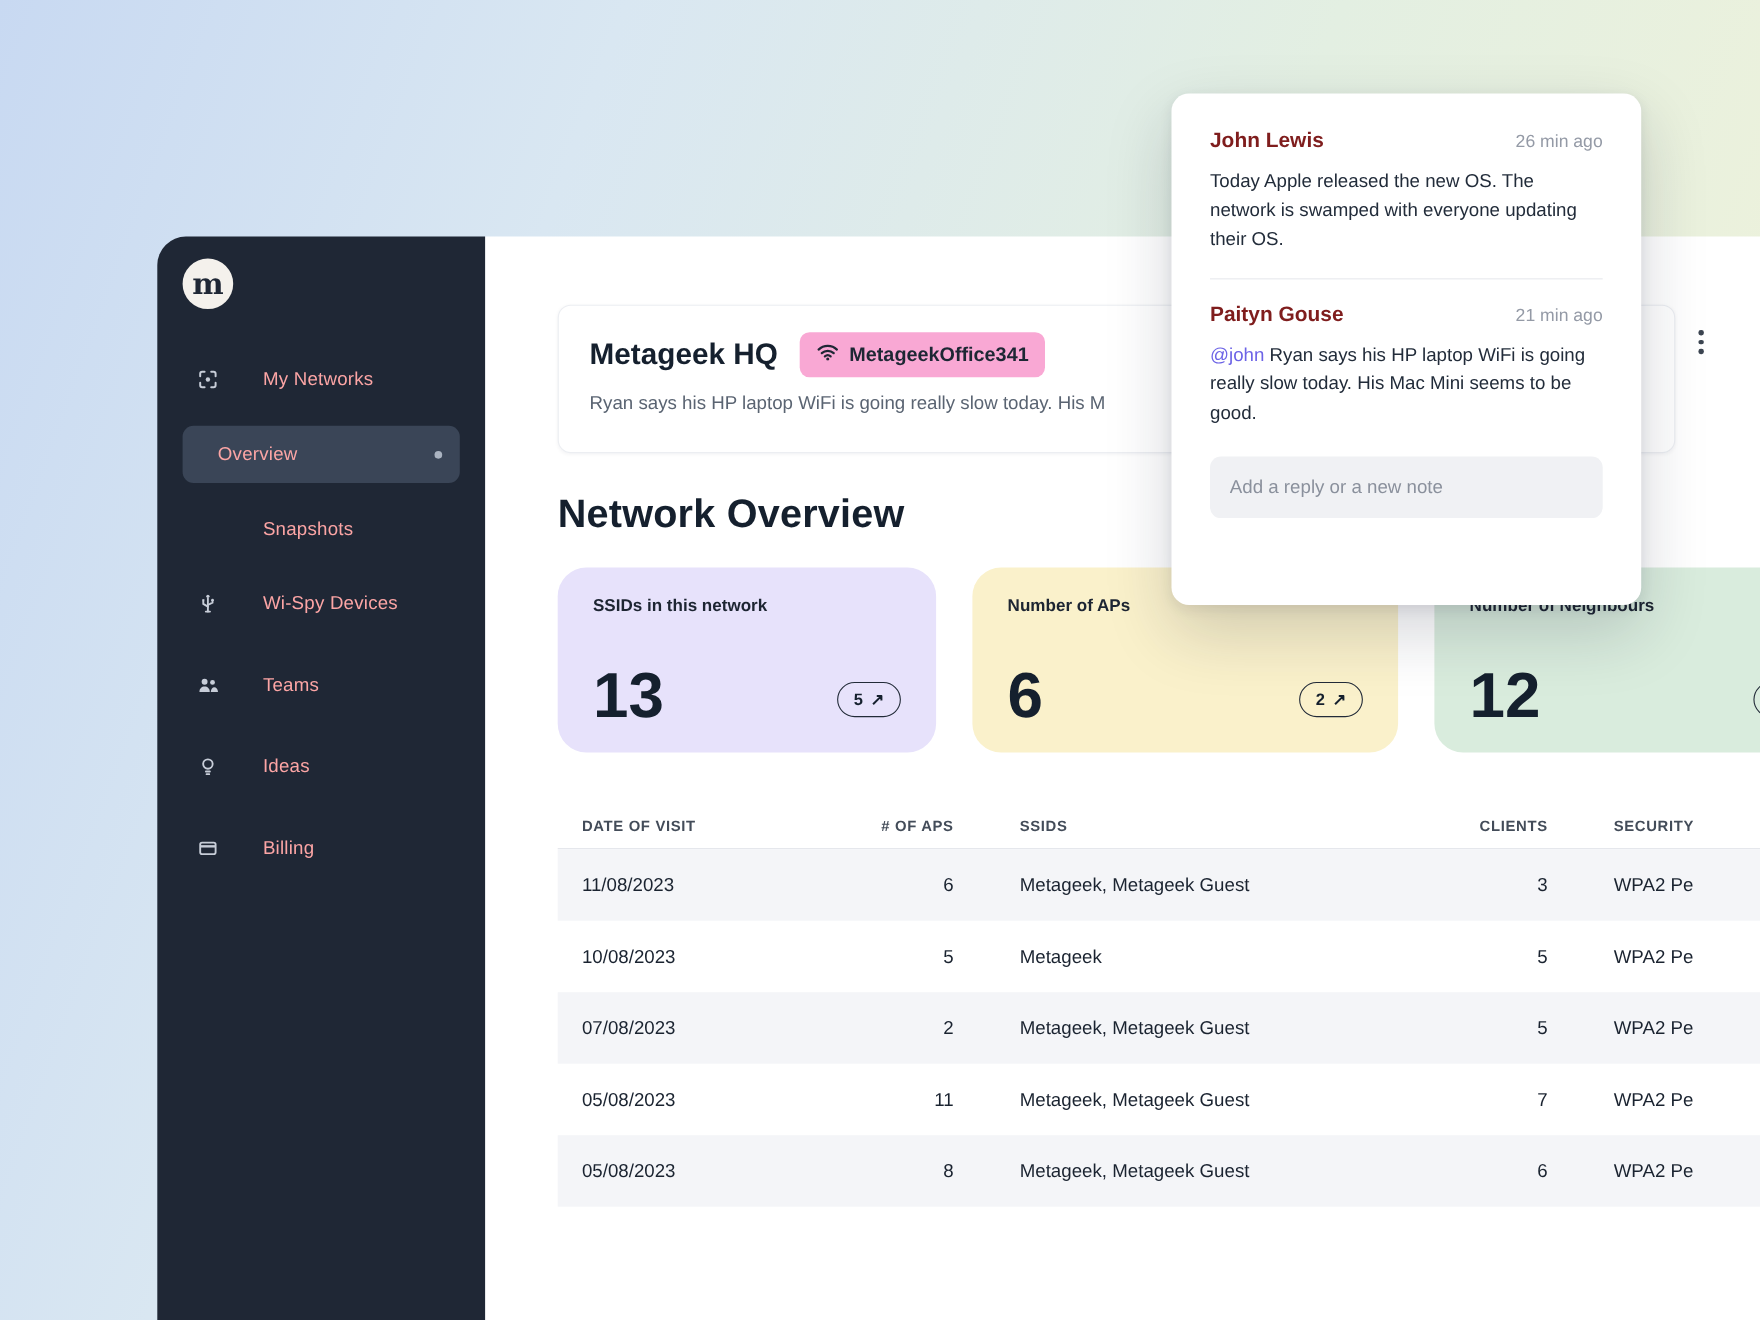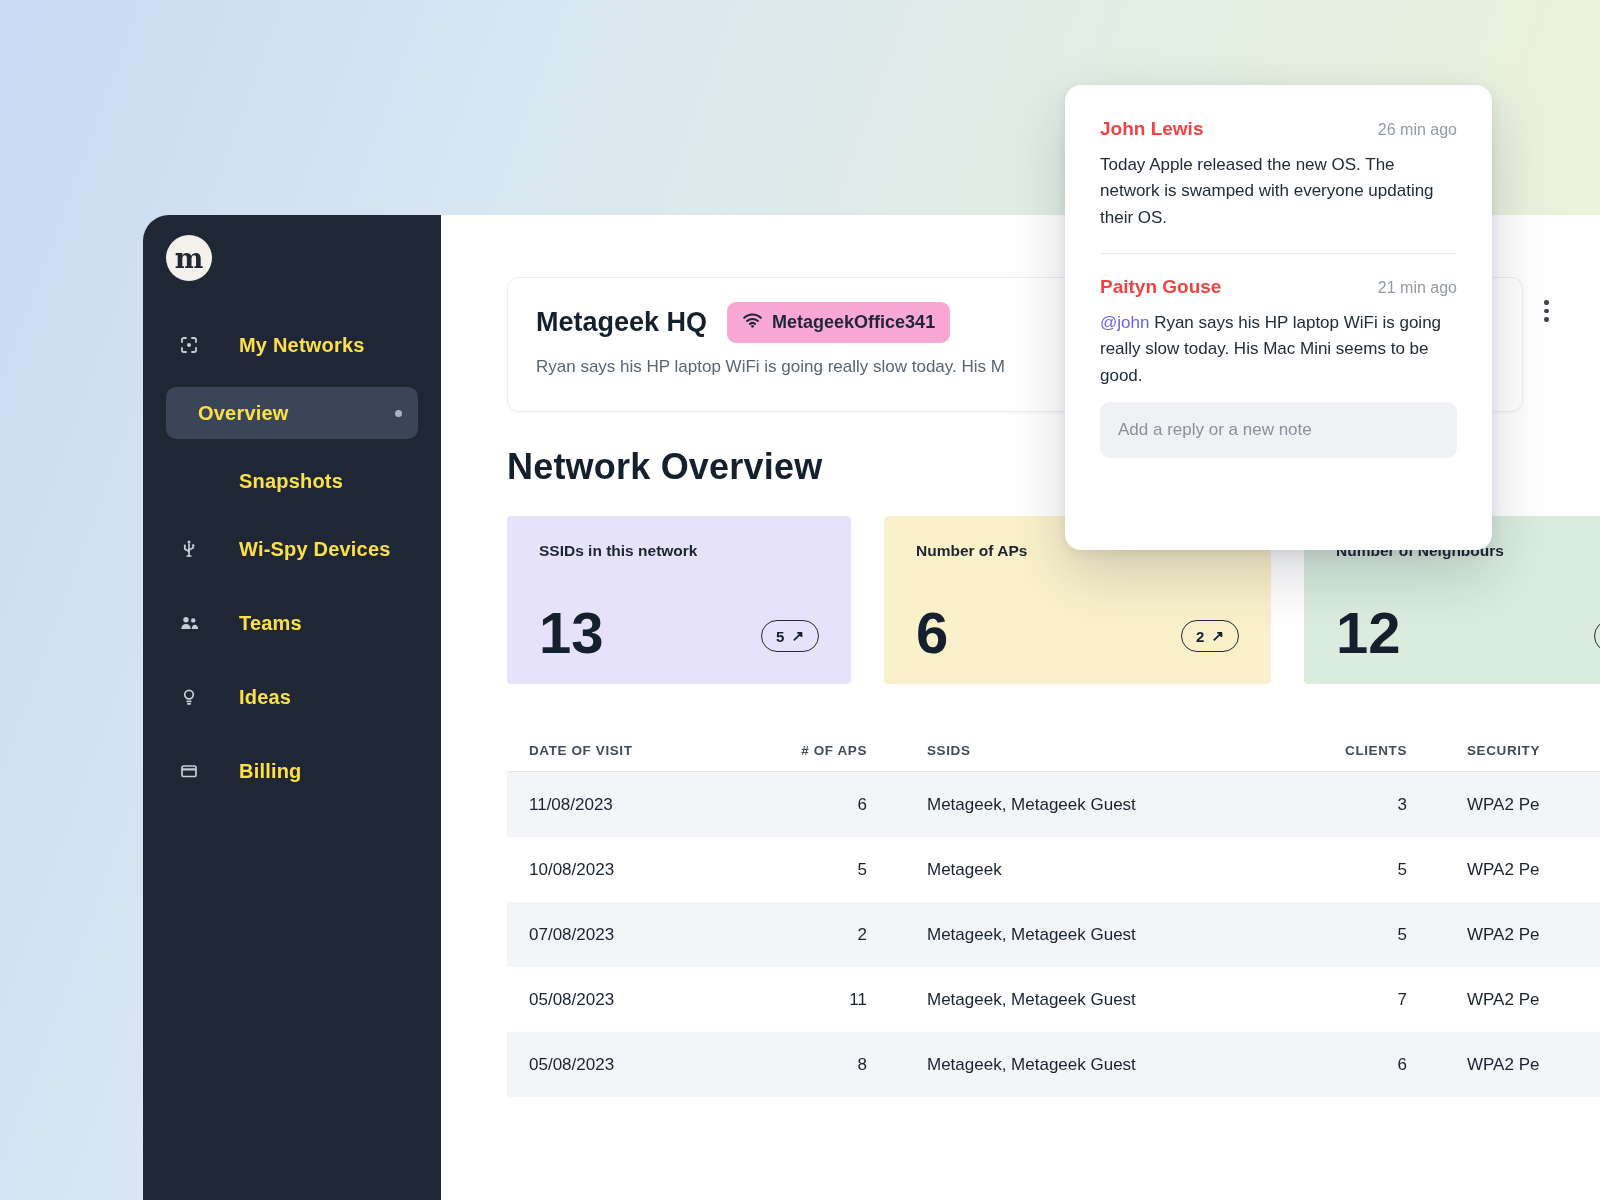--- a/index.html
+++ b/index.html
@@ -22,21 +22,21 @@
   .logo span { font-family:"DejaVu Serif", serif; font-size:27px; font-weight:700; color:#1f2735; line-height:1; }
   .nav { margin-top:38px; }
   .nav-item {
     height:52px; border-radius:10px; display:flex; align-items:center;
     padding-left:13px; margin-bottom:16px; cursor:pointer;
   }
   .nav-item.sub { padding-left:73px; }
   .nav-item.later { margin-bottom:22px; }
   .nav-item.active { background:#3a4557;padding-left:32px; }
   .nicon { width:20px; height:20px; margin-right:40px; display:flex; align-items:center; justify-content:center; flex:none; }
-  .nlabel { color:#fde047; font-size:20px; font-weight:700; letter-spacing:.2px; }
+  .nlabel { color:#fca5a5; font-size:17px; font-weight:400; letter-spacing:.2px; }
   .active-dot { width:7px; height:7px; border-radius:50%; background:#aab3c1; margin-left:auto; margin-right:16px; }
 
   
   .main {
     position:absolute; left:441px; top:215px; width:1159px; height:985px;
     background:#ffffff; z-index:1; padding:62px 0 0 66px; overflow:visible;
   }
 
   .header-card {
     width:1016px; min-height:135px; border:1px solid #eceef2; border-radius:12px;
@@ -46,21 +46,21 @@
   .hc-title { font-size:27px; font-weight:800; color:#15202e; }
   .wifi-badge {
     display:flex; align-items:center; gap:9px; background:#f9a8d4; border-radius:9px;
     padding:10px 15px; font-size:18px; font-weight:700; color:#1d2734; cursor:pointer;
   }
   .hc-sub { margin-top:14px; font-size:17px; color:#5a6472; white-space:nowrap; overflow:hidden; }
 
   .page-title { margin-top:34px; font-size:36px; font-weight:800; color:#15202e; letter-spacing:.2px; }
 
   .stats { display:flex; margin-top:28px; }
-  .stat-card { flex:0 0 auto; height:168px; border-radius:4px; padding:26px 32px; position:relative; }
+  .stat-card { flex:0 0 auto; height:168px; border-radius:26px; padding:26px 32px; position:relative; }
   .stat-card.c0 { width:344px; background:#e7e2fb; margin-right:33px; }
   .stat-card.c1 { width:387px; background:#faf1cb; margin-right:33px; }
   .stat-card.c2 { width:380px; background:#d9ecdd; }
   .stat-label { font-size:15.5px; font-weight:700; color:#1d2532; }
   .stat-value { position:absolute; left:32px; bottom:18px; font-size:58px; font-weight:800; color:#15202e; }
   .stat-badge {
     position:absolute; right:32px; bottom:32px; display:flex; align-items:center; gap:7px;
     border:1.5px solid #222b38; border-radius:20px; padding:6px 14px;
     font-size:15px; font-weight:700; color:#15202e; cursor:pointer; background:transparent;
   }
@@ -78,27 +78,27 @@
   .cell-clients { text-align:right; }
   .cell-security { padding-left:60px; white-space:nowrap; }
 
   
   .note-card {
     position:absolute; left:1065px; top:85px; width:427px; min-height:465px;
     background:#fff; border-radius:16px; z-index:10; padding:33px 35px 35px;
     box-shadow:0 24px 60px rgba(20,30,50,.18), 0 4px 12px rgba(20,30,50,.08);
   }
   .note-head { display:flex; align-items:baseline; justify-content:space-between; }
-  .note-author { font-size:19px; font-weight:700; color:#ef4444; }
+  .note-author { font-size:19px; font-weight:700; color:#7f1d1d; }
   .note-time { font-size:16px; color:#949aa6; }
   .note-body { margin-top:12px; font-size:17px; line-height:1.55; color:#222c3a; }
   .mention { color:#6c63e6; font-weight:400; cursor:pointer; }
   .note-divider { height:1px; background:#e7e9ed; margin:22px 0; }
   .note-input {
-    margin-top:13px; width:100%; height:56px; background:#f0f1f4; border:none; outline:none;
+    margin-top:26px; width:100%; height:56px; background:#f0f1f4; border:none; outline:none;
     border-radius:10px; padding:0 18px; font-size:17px; color:#3a4450;
     font-family:"Liberation Sans", sans-serif;
   }
   .note-input::placeholder { color:#8a909c; }
 
   
   .kebab { position:absolute; left:1544px; top:300px; z-index:11; cursor:pointer; display:flex; flex-direction:column; gap:4px; }
   .kebab i { width:4.5px; height:4.5px; border-radius:50%; background:#3b4450; display:block; }
 </style>
 </head>

